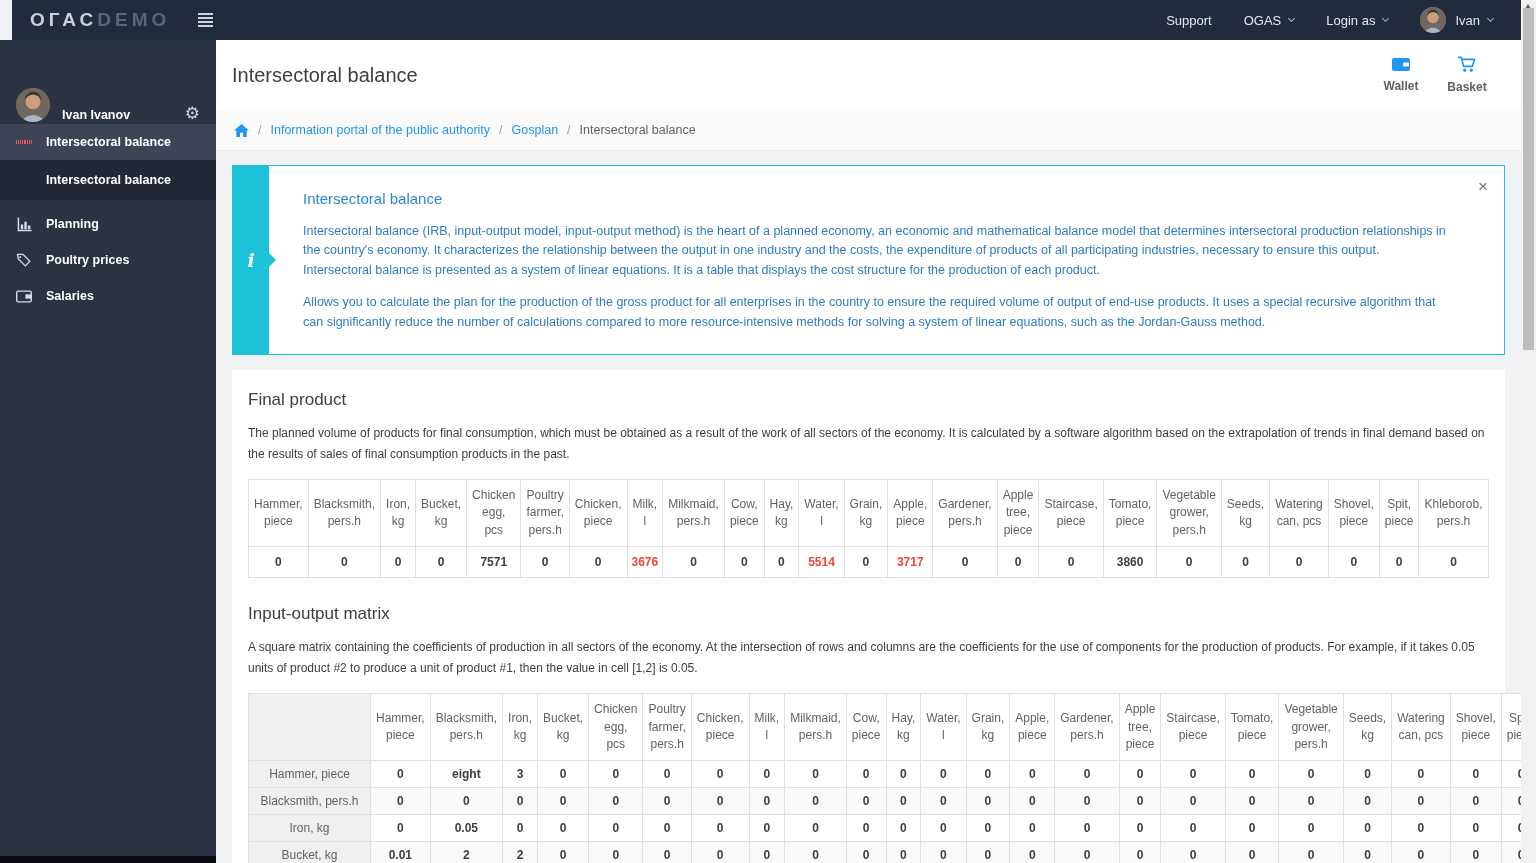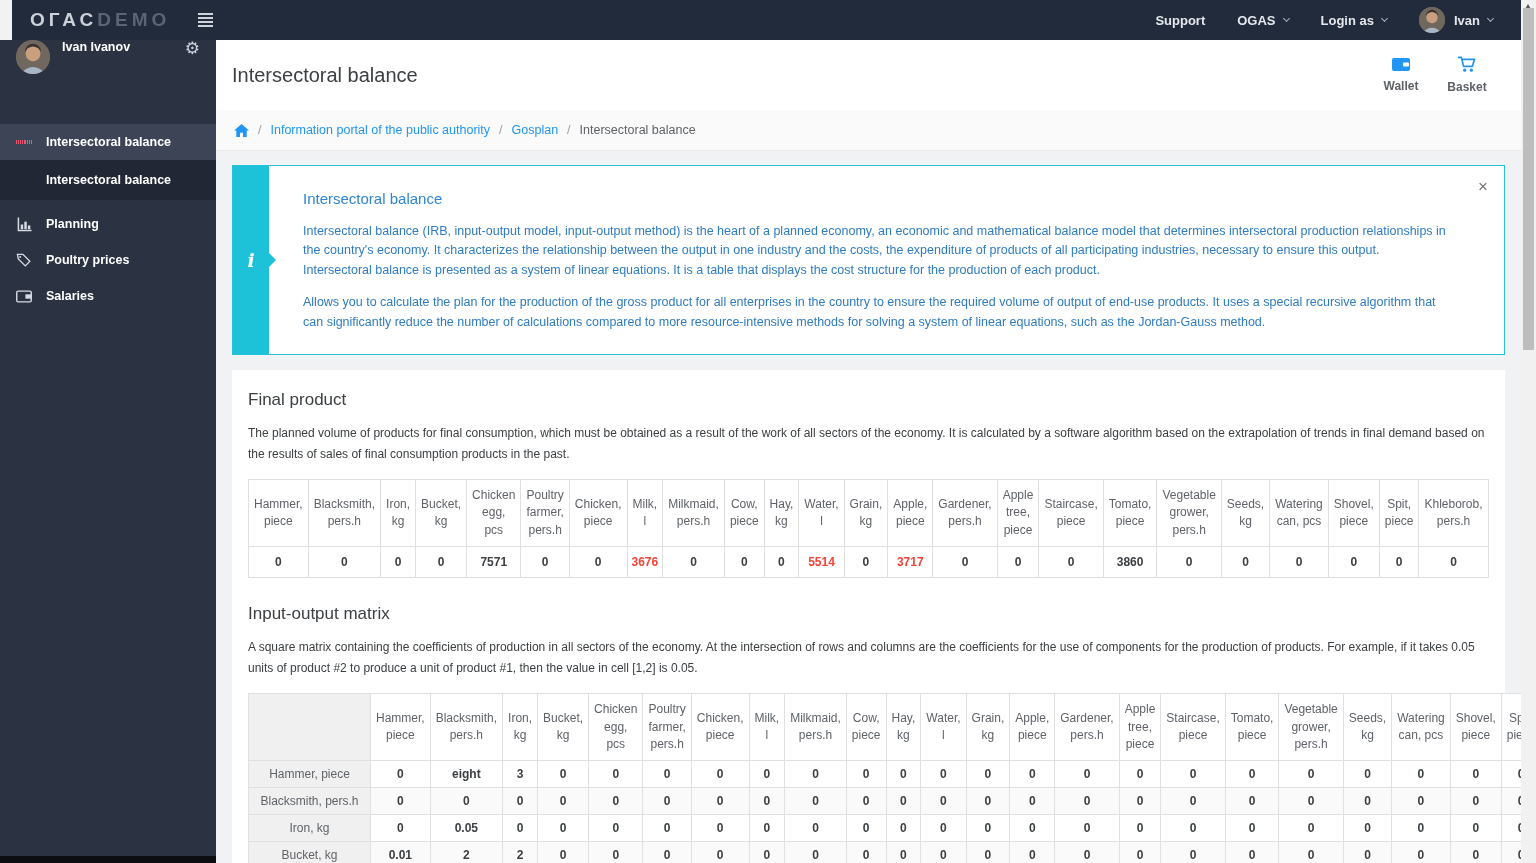--- a/index.html
+++ b/index.html
@@ -8,32 +8,32 @@
 
   
   .topbar { position:absolute; left:12px; top:0; width:1536px; height:40px;
     background:#222b3b; display:flex; align-items:center; z-index:5; }
   .logo { margin-left:18px; font-size:19px; font-weight:bold; letter-spacing:4px; white-space:nowrap; }
   .logo .lp { color:#ccd0d8; } .logo .ls { color:#5b6374; }
   .burger { margin-left:28px; cursor:pointer; }
   .burger div { width:15px; height:2px; background:#cfd4dc; margin:2px 0; }
   .topnav { margin-left:auto; margin-right:55px; display:flex; align-items:center; gap:32px;
     font-size:13px; color:#e4e7ec; }
-  .topnav .item { display:flex; align-items:center; cursor:pointer; white-space:nowrap;font-weight:bold; }
+  .topnav .item { display:flex; align-items:center; cursor:pointer; white-space:nowrap; }
   .chev { display:inline-block; width:5px; height:5px; border-right:1.5px solid #a7aebc; border-bottom:1.5px solid #a7aebc; }
   .chev.down { transform:rotate(45deg); margin-left:8px; margin-top:-3px; }
   .chev-w { border-color:#8e96a6; width:6px; height:6px; }
   .chev-w.down { transform:rotate(45deg); }
   .chev-w.right { transform:rotate(-45deg); }
   .avatar { width:26px; height:26px; border-radius:50%; overflow:hidden; flex:0 0 auto; background:#6b655f; }
   .avatar svg { display:block; }
 
   
   .sidebar { position:absolute; left:0; top:40px; width:216px; height:823px; background:#2b3242; color:#fff; }
-  .user-block { height:82px; display:flex; align-items:flex-start; padding:0 16px; }
+  .user-block { height:82px; display:flex; align-items:flex-end; padding:0 16px; }
   .user-block .avatar { width:34px; height:34px; }
   .user-name { font-size:12.5px; font-weight:bold; margin-left:12px; }
   .gear { margin-left:auto; font-family:"DejaVu Sans", sans-serif; font-size:17px; color:#ccd2db; cursor:pointer; line-height:1; }
   .menu { margin-top:2px; }
   .menu-item { height:36px; display:flex; align-items:center; padding:0 16px; font-size:12.5px; font-weight:bold;
     cursor:pointer; }
   .menu-item .mi-icon { width:16px; margin-right:14px; display:flex; align-items:center; justify-content:center; }
   .menu-item .mchev { margin-left:auto; }
   .menu-item.active { background:#3c4456; }
   .sub-item { height:40px; display:flex; align-items:center; padding-left:46px; font-size:12.5px; font-weight:bold;

